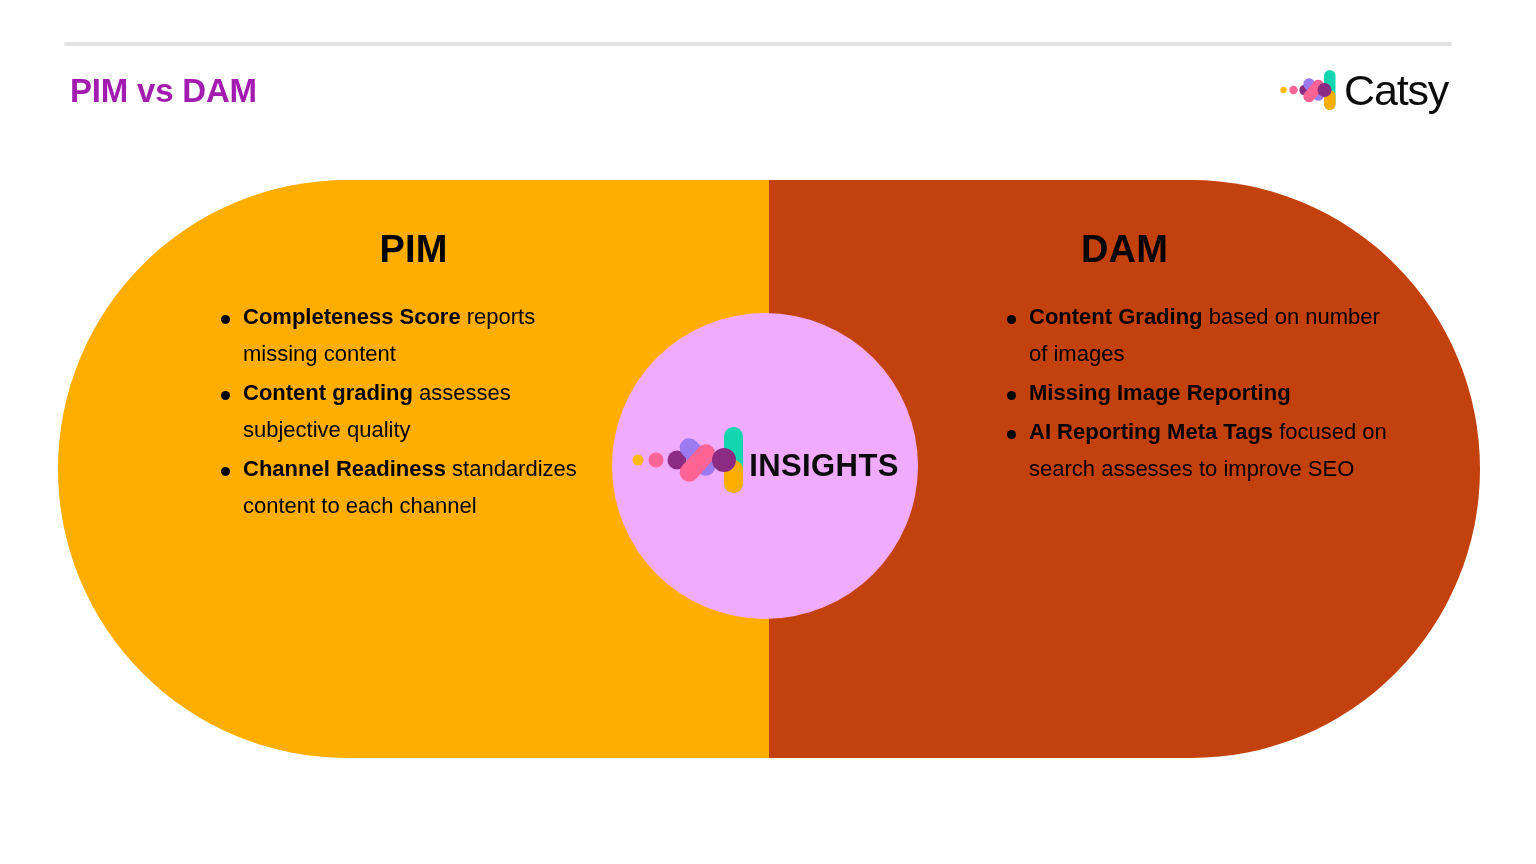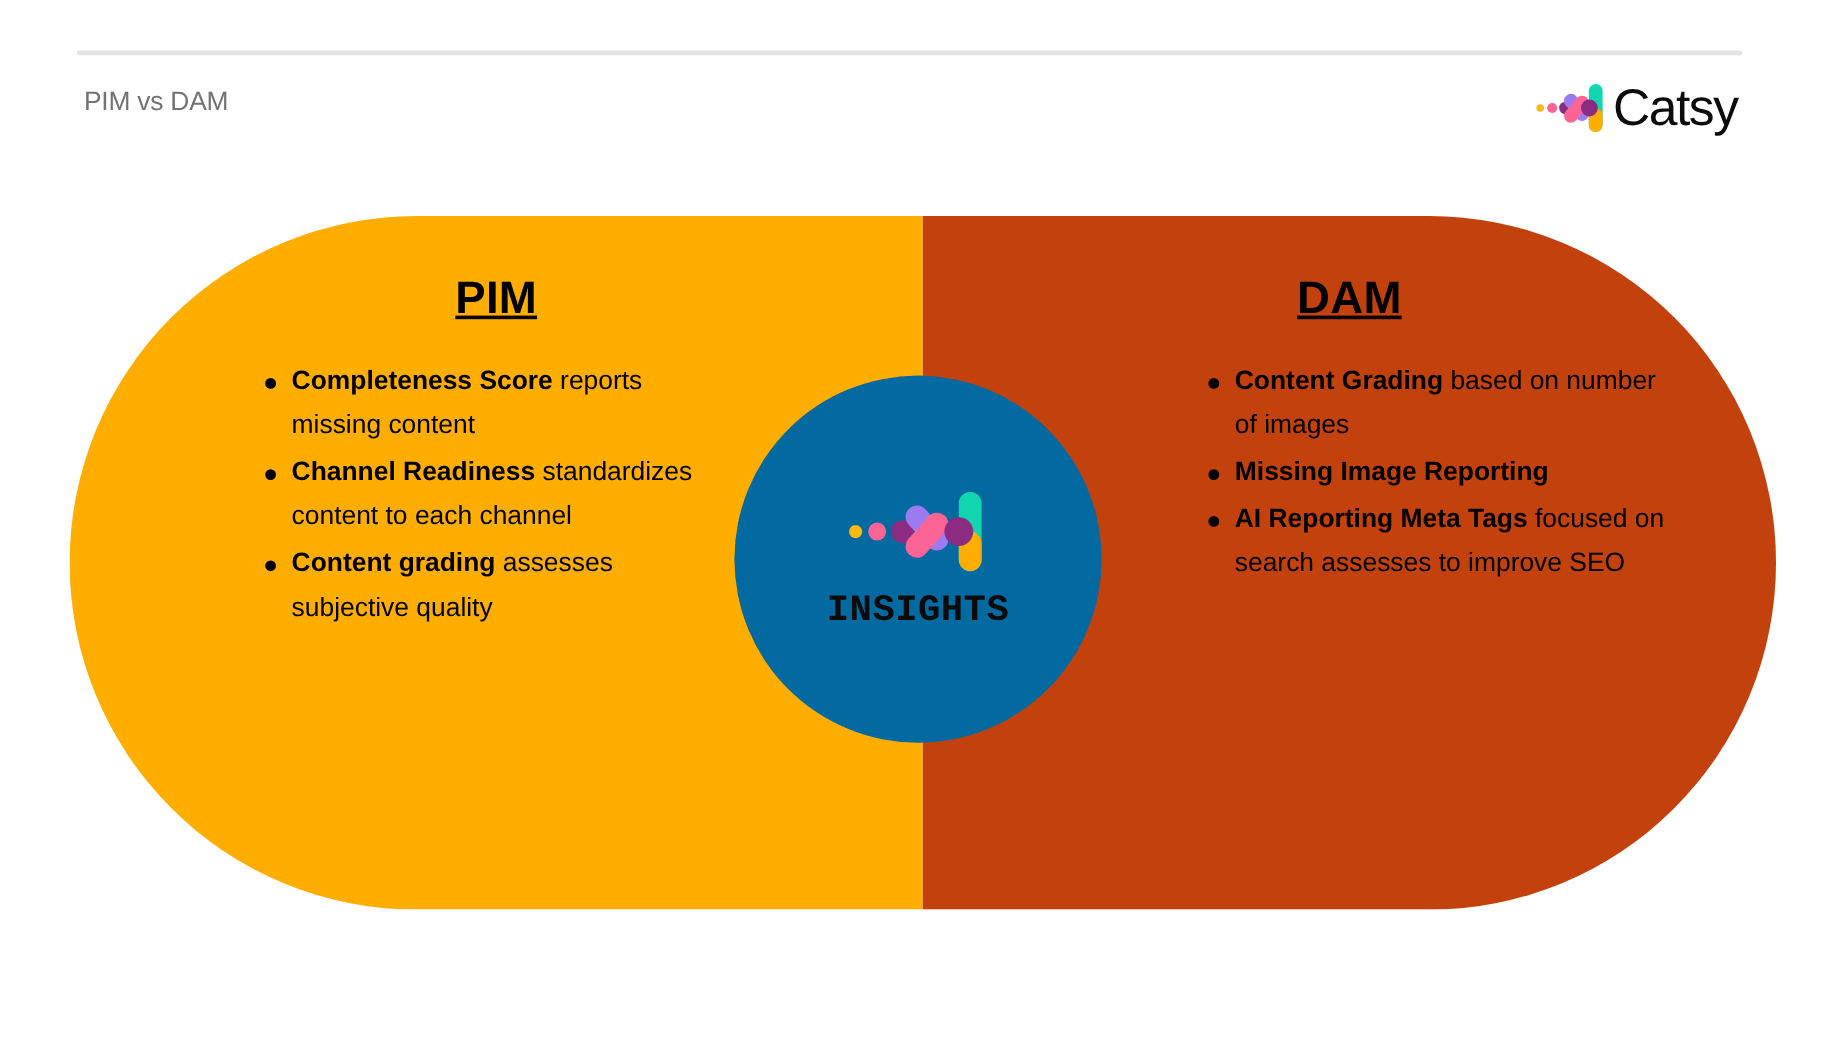--- a/index.html
+++ b/index.html
@@ -22,23 +22,23 @@
     top: 42px;
     width: 1388px;
     height: 4px;
     background: #e3e3e3;
     border-radius: 2px;
   }
   .page-title {
     position: absolute;
     left: 70px;
     top: 72px;
-    font-size: 22px;
-    font-weight: normal;
-    color: #737373;
+    font-size: 33px;
+    font-weight: bold;
+    color: #a21caf;
     letter-spacing: -0.2px;
     white-space: nowrap;
   }
 
   
   .brand {
     position: absolute;
     right: 88px;
     top: 62px;
     display: flex;
@@ -81,21 +81,20 @@
   .pill-half.pim  { background: #FFAE00; }
   .pill-half.dam  { background: #c2410c; }
 
   .half-title {
     text-align: center;
     font-size: 38px;
     font-weight: bold;
     color: #000;
     letter-spacing: 0.2px;
     margin: 0 0 28px 0;
-    text-decoration: underline;
   }
 
   ul.bullets {
     list-style: none;
     margin: 0;
     padding: 0;
     font-size: 22px;
     line-height: 1.68;
     color: #000;
   }
@@ -128,26 +127,24 @@
   }
 
   
   .center-circle {
     position: absolute;
     left: 612px;
     top: 313px;
     width: 306px;
     height: 306px;
     border-radius: 50%;
-    background: #0369a1;
+    background: #f0abfc;
     display: flex;
-    flex-direction: column;
     align-items: center;
     justify-content: center;
-    font-family: Liberation Mono, monospace;
   }
   .center-mark {
     width: 118px;
     height: 74px;
     margin-bottom: 12px;
   }
   .center-label {
     font-size: 31px;
     font-weight: bold;
     color: #0b0b0b;
@@ -175,22 +172,22 @@
   <div class="brand-word">Catsy</div>
 </div>
 
 <div class="pill">
 
   <div class="pill-half pim">
     <div class="half-title">PIM</div>
     <div class="bullets-wrap">
       <ul class="bullets">
         <li><b>Completeness Score</b><span> reports missing content</span></li>
+        <li><b>Content grading</b><span> assesses subjective quality</span></li>
         <li><b>Channel Readiness</b><span> standardizes content to each channel</span></li>
-        <li><b>Content grading</b><span> assesses subjective quality</span></li>
       </ul>
     </div>
   </div>
 
   <div class="pill-half dam">
     <div class="half-title">DAM</div>
     <div class="bullets-wrap">
       <ul class="bullets">
         <li><b>Content Grading</b><span> based on number of images</span></li>
         <li><b>Missing Image Reporting</b><span></span></li>

